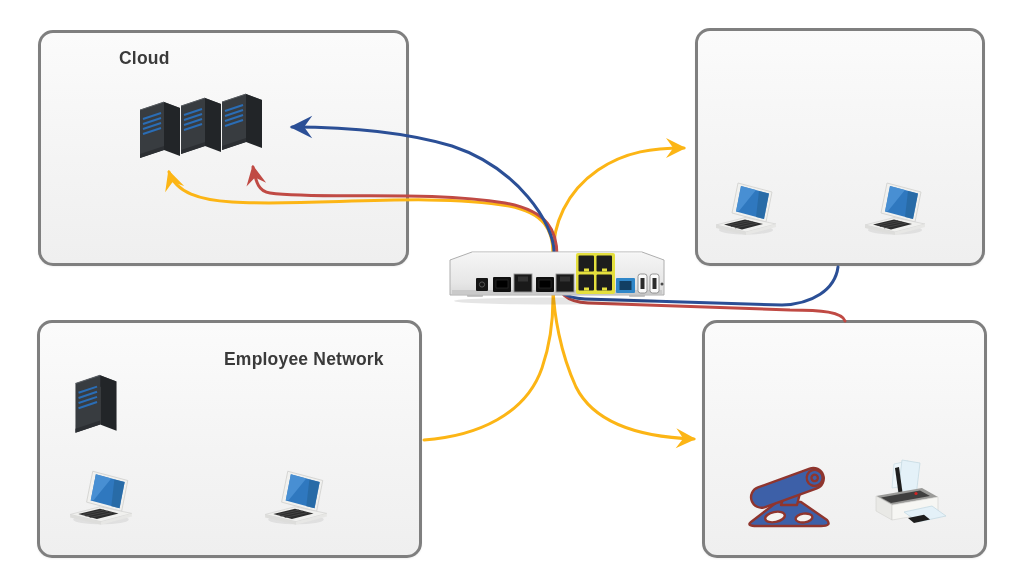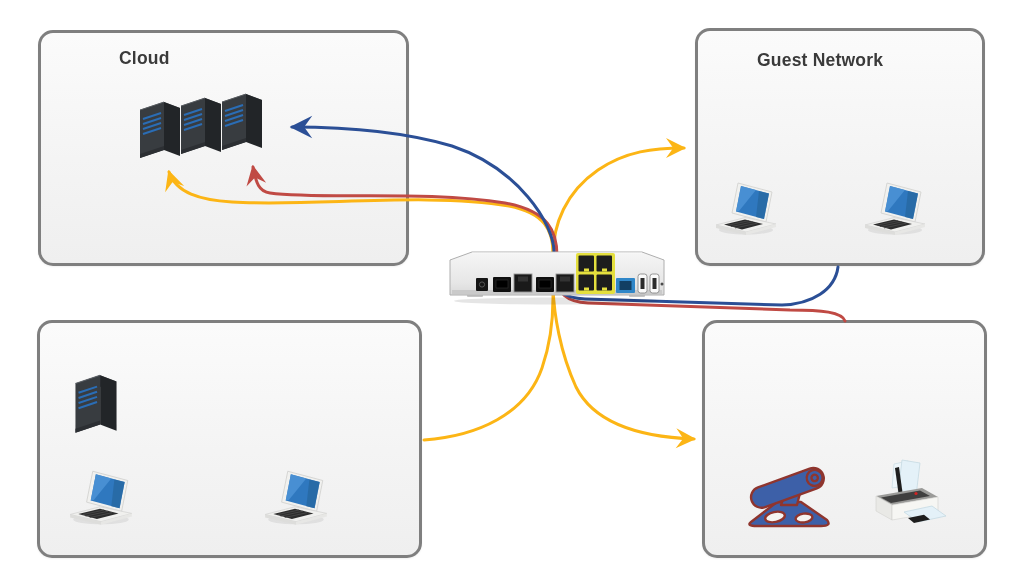--- a/index.html
+++ b/index.html
@@ -96,21 +96,21 @@
 </svg>
 
 <div class="stage">
 
   <div class="net-box" id="box-cloud"></div>
   <div class="net-box" id="box-guest"></div>
   <div class="net-box" id="box-employee"></div>
   <div class="net-box" id="box-things"></div>
 
   <span class="box-title" id="title-cloud">Cloud</span>
-  <span class="box-title" id="title-guest">Guest Network</span>
+  <span class="box-title" id="title-employee">Employee Network</span>
 
   <svg class="dev" style="left:134px;top:84px" width="138" height="82" viewBox="0 0 138 82">
     <use href="#sym-server" x="0" y="8" width="52" height="70"></use>
     <use href="#sym-server" x="41" y="4" width="52" height="70"></use>
     <use href="#sym-server" x="82" y="0" width="52" height="70"></use>
   </svg>
 
   <svg class="dev" style="left:66px;top:363px" width="60" height="76" viewBox="0 0 56 74">
     <use href="#sym-server" x="2" y="2" width="52" height="70"></use>
   </svg>

